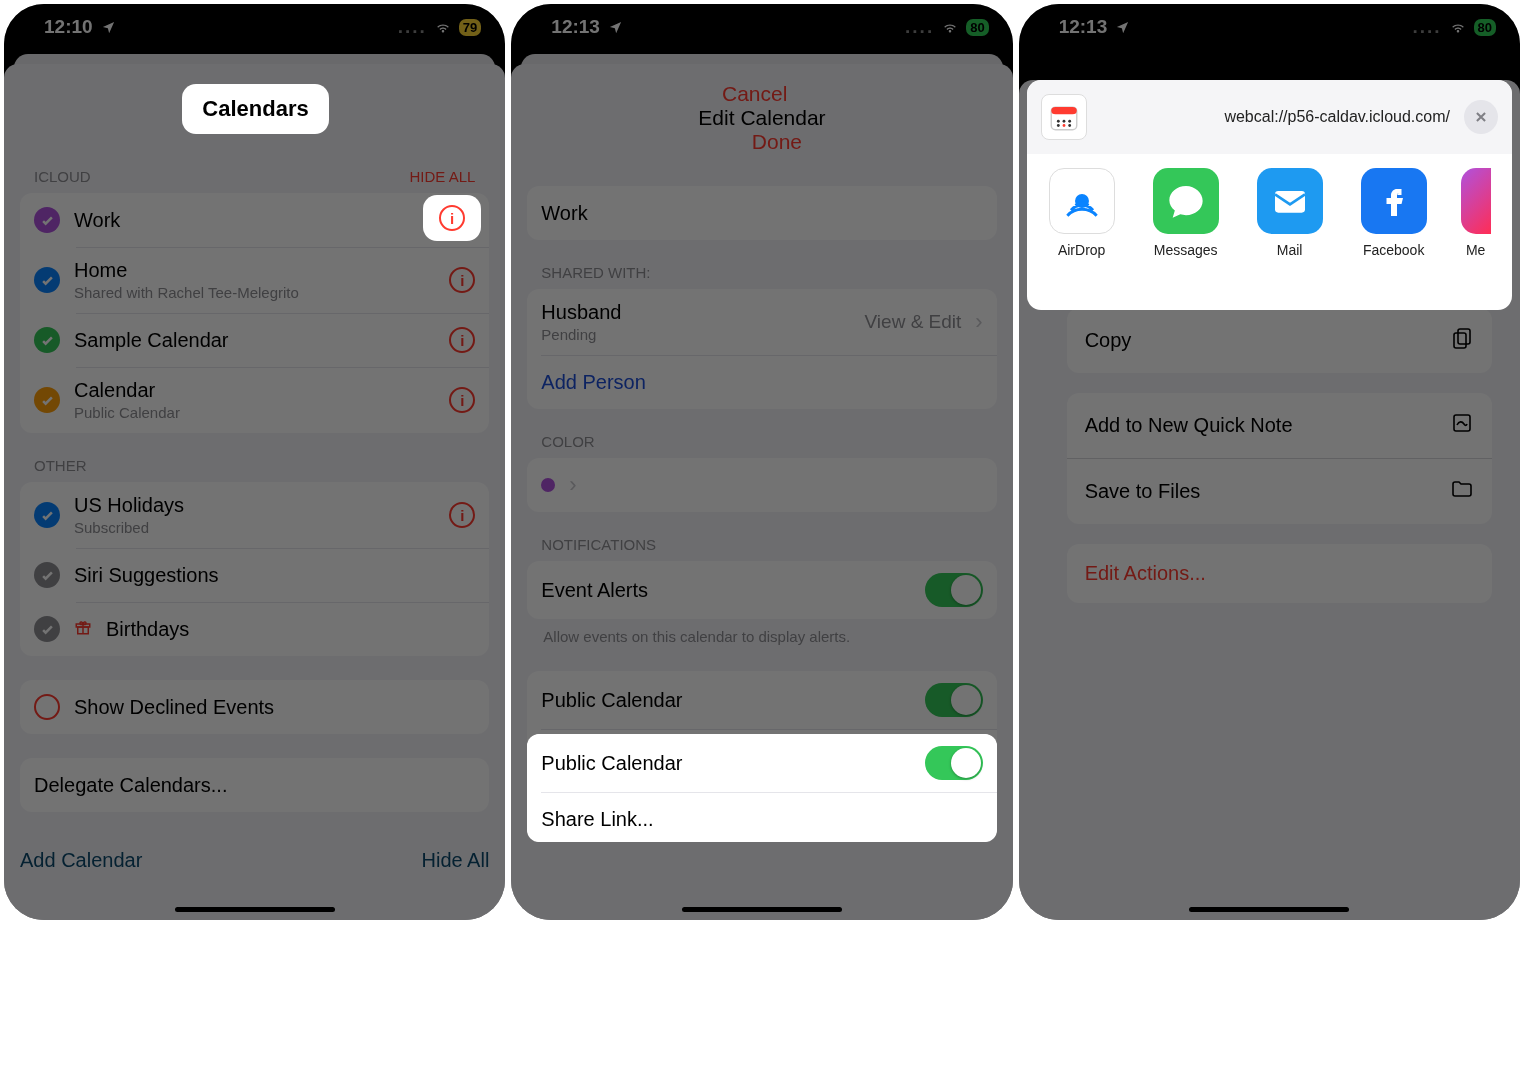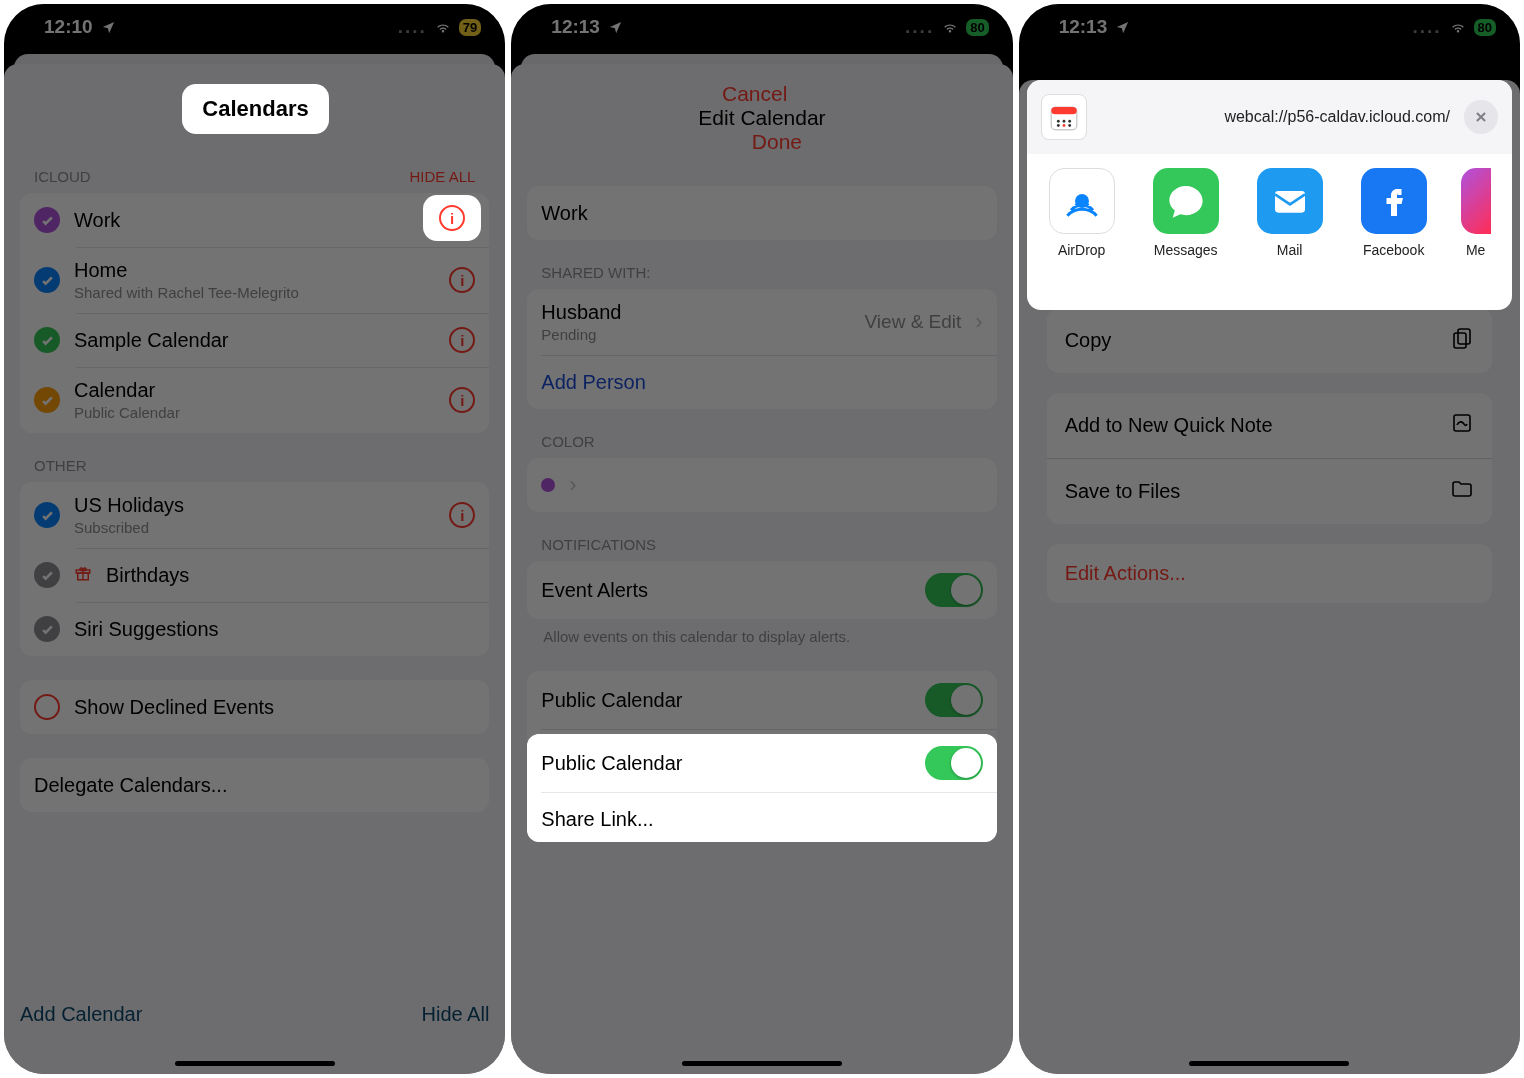--- a/index.html
+++ b/index.html
@@ -7,21 +7,21 @@
   font-family: -apple-system, BlinkMacSystemFont, "Segoe UI", sans-serif;
   background: #fff;
   display: flex;
   gap: 6px;
   padding: 4px;
   width: 1524px;
   height: 1078px;
 }
 .phone {
   width: 504px;
-  height: 1070px;
+  height: 916px;
   border-radius: 40px;
   overflow: hidden;
   position: relative;
   background: #000;
 }
 .dim-overlay {
   position: absolute;
   inset: 0;
   background: rgba(0,0,0,0.55);
   pointer-events: none;
@@ -309,39 +309,39 @@
             <span class="row-sub">Subscribed</span>
           </div>
           <span class="info-icn">i</span>
         </div>
         <div class="row">
           <span class="check gray">
               <svg viewBox="0 0 24 24" fill="none" stroke="currentColor" stroke-width="4">
                 <path d="M5 13l4 4L19 7"></path>
               </svg>
             </span>
+          <div class="row-text">
+              <span class="row-title">Siri Suggestions</span>
+            </div>
+        </div>
+        <div class="row">
+          <span class="check gray">
+              <svg viewBox="0 0 24 24" fill="none" stroke="currentColor" stroke-width="4">
+                <path d="M5 13l4 4L19 7"></path>
+              </svg>
+            </span>
           <span class="gift-icon">
             <svg width="18" height="18" viewBox="0 0 24 24" fill="none" stroke="#ff3b30" stroke-width="2">
                 <rect x="3" y="8" width="18" height="4"></rect>
                 <rect x="5" y="12" width="14" height="9"></rect>
                 <path d="M12 8v13M12 8c0-3-4-4-4-1s4 1 4 1zm0 0c0-3 4-4 4-1s-4 1-4 1z"></path>
               </svg>
           </span>
           <div class="row-text">
               <span class="row-title">Birthdays</span>
-            </div>
-        </div>
-        <div class="row">
-          <span class="check gray">
-              <svg viewBox="0 0 24 24" fill="none" stroke="currentColor" stroke-width="4">
-                <path d="M5 13l4 4L19 7"></path>
-              </svg>
-            </span>
-          <div class="row-text">
-              <span class="row-title">Siri Suggestions</span>
             </div>
         </div>
       </div>
 
       <div style="height:24px"></div>
       <div class="group">
         <div class="row">
           <span class="check hollow"></span>
           <div class="row-text">
               <span class="row-title">Show Declined Events</span>
@@ -502,21 +502,21 @@
             <path d="M12 20c1.1 0 2-.9 2-2s-.9-2-2-2-2 .9-2 2 .9 2 2 2zm-5.6-5.6l1.4 1.4C9 14.6 10.4 14 12 14s3 .6 4.2 1.8l1.4-1.4C16 12.8 14.1 12 12 12s-4 .8-5.6 2.4zM2.8 10.8l1.4 1.4C6.4 10 9.1 9 12 9s5.6 1 7.8 3.2l1.4-1.4C18.5 8.1 15.4 7 12 7s-6.5 1.1-9.2 3.8z"></path>
           </svg>
       </span>
       <span class="battery-pill green"><span>80</span></span>
     </div>
   </div>
 
   <div class="sheet" style="top:76px;background:#f2f2f7;">
     <div style="height:228px"></div>
 
-    <div style="padding:0 28px;">
+    <div style="padding:0 28px;margin-left:20px;">
       <div class="group">
         <div class="action-row">
           <span>Copy</span>
           <span>
             <svg width="24" height="24" viewBox="0 0 24 24" fill="none" stroke="#000" stroke-width="1.6">
                 <rect x="8" y="3" width="12" height="15" rx="2"></rect>
                 <rect x="4" y="7" width="12" height="15" rx="2"></rect>
               </svg>
           </span>
         </div>

